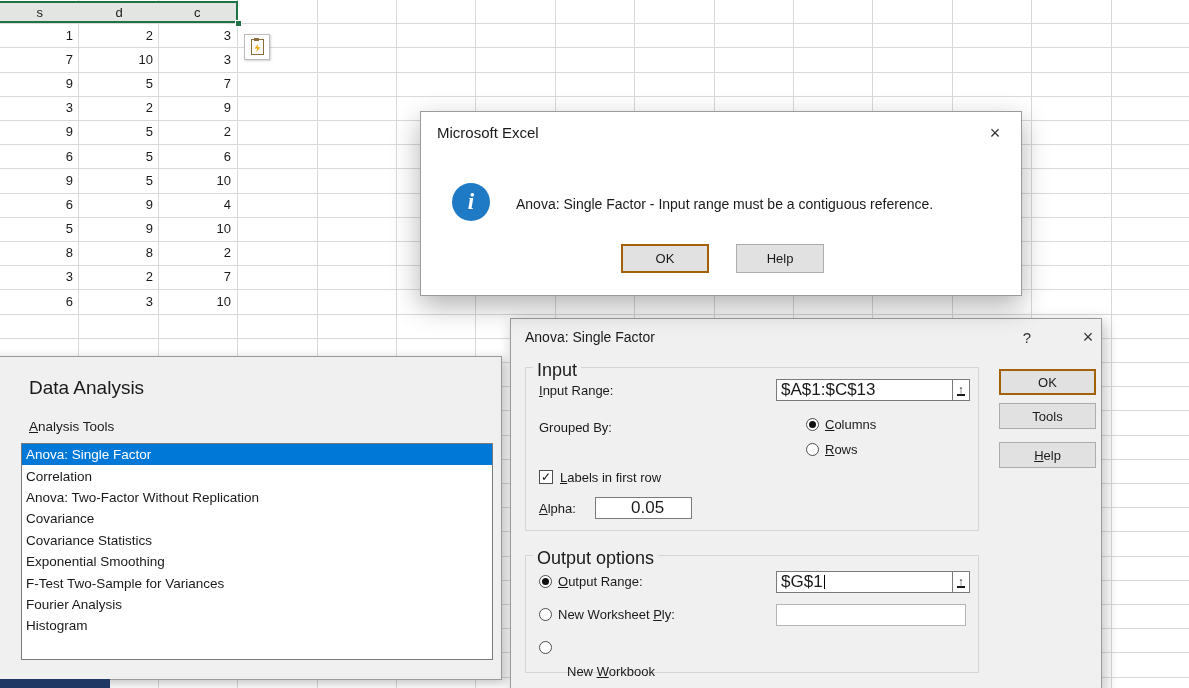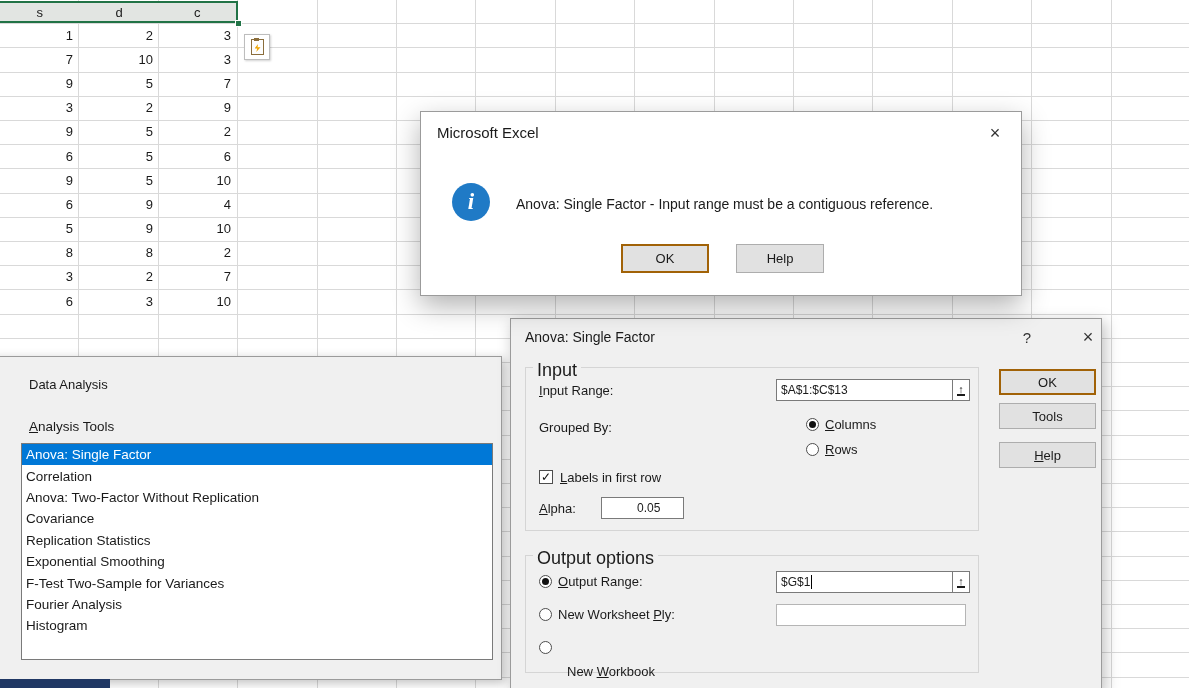--- a/index.html
+++ b/index.html
@@ -27,21 +27,21 @@
     position:absolute;left:244px;top:34px;width:24px;height:24px;background:#fff;
     border:1px solid #bdbdbd;box-shadow:1px 1px 2px rgba(0,0,0,.18);z-index:3;
     display:flex;align-items:center;justify-content:center;
   }
   .clipboard{position:relative;width:11px;height:14px;border:1px solid #8a6d3b;background:#fdfdfd;}
   .clipboard::before{content:"";position:absolute;left:2px;top:-2px;width:5px;height:3px;background:#8a6d3b;}
   .bolt{position:absolute;left:3px;top:4px;width:6px;height:8px;background:#f0a500;clip-path:polygon(60% 0,0 55%,45% 55%,30% 100%,100% 40%,50% 40%);}
   
   .btn{position:absolute;background:#e1e1e1;border:1px solid #adadad;display:flex;align-items:center;justify-content:center;font-size:13px;box-sizing:border-box;cursor:default;}
   .btn.default{border:2px solid #a16207;}
-  .field{position:absolute;background:#fff;border:1px solid #7a7a7a;box-sizing:border-box;display:flex;align-items:center;padding:0 4px;font-size:12px;}
+  .field{position:absolute;background:#fff;border:1px solid #7a7a7a;box-sizing:border-box;display:flex;align-items:center;padding:0 4px;font-size:17px;}
   .field.disabled{border-color:#b5b5b5;}
   .picker{position:absolute;width:18px;height:22px;background:#fff;border:1px solid #7a7a7a;box-sizing:border-box;display:flex;align-items:center;justify-content:center;}
   .picker-glyph{font-size:11px;font-weight:bold;line-height:10px;border-bottom:2px solid #1a1a1a;padding:0 1px;}
   .radio{position:absolute;width:13px;height:13px;border:1px solid #4d4d4d;border-radius:50%;background:#fff;box-sizing:border-box;}
   .radio.checked::after{content:"";position:absolute;inset:2px;border-radius:50%;background:#111;}
   .checkbox{position:absolute;width:14px;height:14px;border:1px solid #4d4d4d;background:#fff;box-sizing:border-box;display:flex;align-items:center;justify-content:center;}
   .checkbox span{font-size:12px;line-height:1;color:#111;}
   .lbl{position:absolute;font-size:13px;white-space:nowrap;}
   .group{position:absolute;border:1px solid #d5d5d5;box-sizing:border-box;}
   .legend{position:absolute;background:#f0f0f0;padding:0 4px;font-size:18px;white-space:nowrap;}
@@ -53,21 +53,21 @@
   .alert-close{right:10px;top:8px;width:32px;height:26px;font-size:18px;}
   .info-badge{position:absolute;left:31px;top:71px;width:38px;height:38px;border-radius:50%;background:#1f7ac6;color:#fff;display:flex;align-items:center;justify-content:center;font:italic bold 23px "Liberation Serif",serif;}
   .alert-msg{position:absolute;left:95px;top:84px;width:490px;font-size:14px;}
   
   .anova{position:absolute;left:510px;top:318px;width:592px;height:374px;background:#f0f0f0;border:1px solid #9b9b9b;box-shadow:3px 4px 14px rgba(0,0,0,.25);z-index:30;box-sizing:border-box;}
   .anova-title{position:absolute;left:14px;top:10px;font-size:14px;}
   .anova-help{left:502px;top:6px;width:28px;height:24px;font-size:15px;}
   .anova-close{left:562px;top:6px;width:30px;height:24px;font-size:18px;}
   
   .da{position:absolute;left:-10px;top:356px;width:512px;height:324px;background:#f0f0f0;border:1px solid #9b9b9b;box-shadow:3px 3px 10px rgba(0,0,0,.25);z-index:20;box-sizing:border-box;}
-  .da-title{position:absolute;left:38px;top:20px;font-size:13px;}
+  .da-title{position:absolute;left:38px;top:20px;font-size:19px;}
   .da-list-label{position:absolute;left:38px;top:62px;font-size:13.5px;}
   .da-list{position:absolute;left:30px;top:86px;width:472px;height:217px;background:#fff;border:1px solid #7a7a7a;box-sizing:border-box;overflow:hidden;}
   .tool-item{height:21.4px;display:flex;align-items:center;padding-left:4px;font-size:13.5px;white-space:nowrap;}
   .tool-item.selected{background:#0078d7;color:#fff;}
   .bottom-strip{position:absolute;left:0;top:679px;width:110px;height:9px;background:#203864;z-index:50;}
   u{text-decoration:underline;}
 </style>
 </head>
 <body>
 
@@ -149,21 +149,21 @@
 </div>
 
 <div class="da">
   <div class="da-title">Data Analysis</div>
   <div class="da-list-label"><u>A</u>nalysis Tools</div>
   <div class="da-list">
       <div class="tool-item selected">Anova: Single Factor</div>
       <div class="tool-item">Correlation</div>
       <div class="tool-item">Anova: Two-Factor Without Replication</div>
       <div class="tool-item">Covariance</div>
-      <div class="tool-item">Replication Statistics</div>
+      <div class="tool-item">Covariance Statistics</div>
       <div class="tool-item">Exponential Smoothing</div>
       <div class="tool-item">F-Test Two-Sample for Variances</div>
       <div class="tool-item">Fourier Analysis</div>
       <div class="tool-item">Histogram</div>
     </div>
 </div>
 
 <div class="anova">
   <div class="anova-title">Anova: Single Factor</div>
   <div class="titlebar-btn anova-help">?</div>
@@ -185,21 +185,21 @@
   <div class="lbl" style="left:314px;top:98px;"><u>C</u>olumns</div>
   <div class="radio" style="left:295px;top:124px;"></div>
   <div class="lbl" style="left:314px;top:123px;"><u>R</u>ows</div>
 
   <div class="checkbox" style="left:28px;top:151px;">
       <span>✓</span>
     </div>
   <div class="lbl" style="left:49px;top:151px;"><u>L</u>abels in first row</div>
 
   <div class="lbl" style="left:28px;top:182px;"><u>A</u>lpha:</div>
-  <div class="field" style="left:90px;top:178px;width:83px;height:22px;padding-left:35px;">
+  <div class="field" style="left:84px;top:178px;width:97px;height:22px;padding-left:35px;">
       <span>0.05</span>
     </div>
 
   <div class="group" style="left:14px;top:236px;width:454px;height:118px;"></div>
   <div class="legend" style="left:22px;top:229px;">Output options</div>
 
   <div class="radio checked" style="left:28px;top:256px;"></div>
   <div class="lbl" style="left:47px;top:255px;"><u>O</u>utput Range:</div>
   <div class="field" style="left:265px;top:252px;width:177px;height:22px;">
       <span>$G$1</span>

